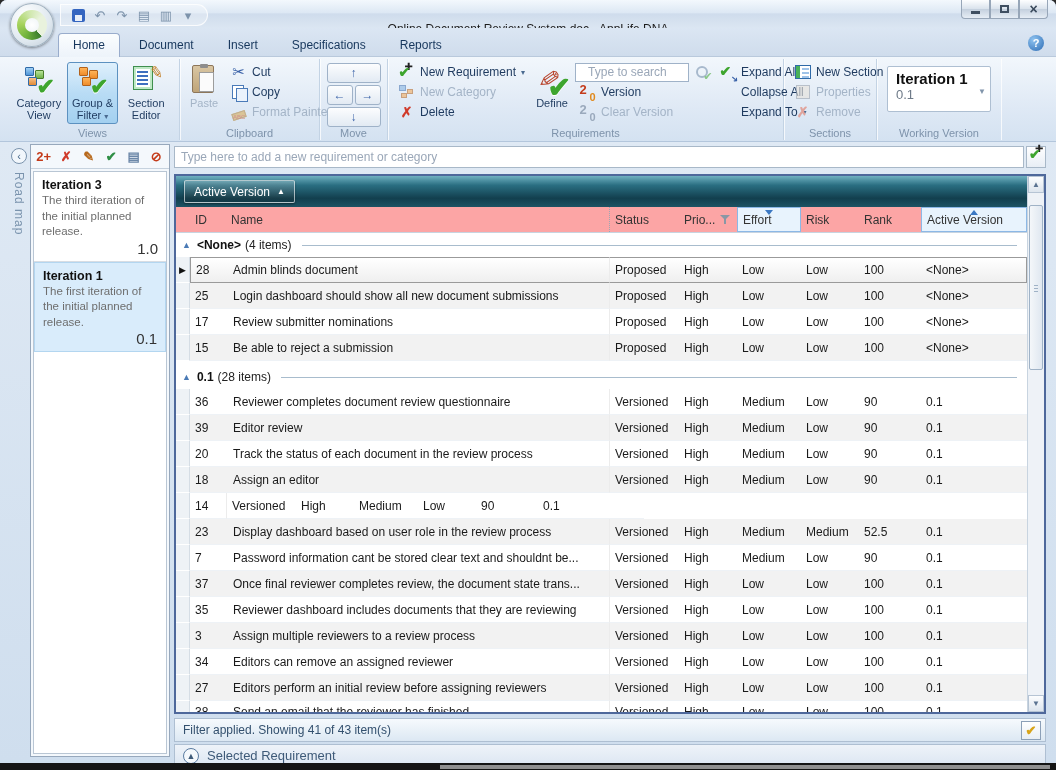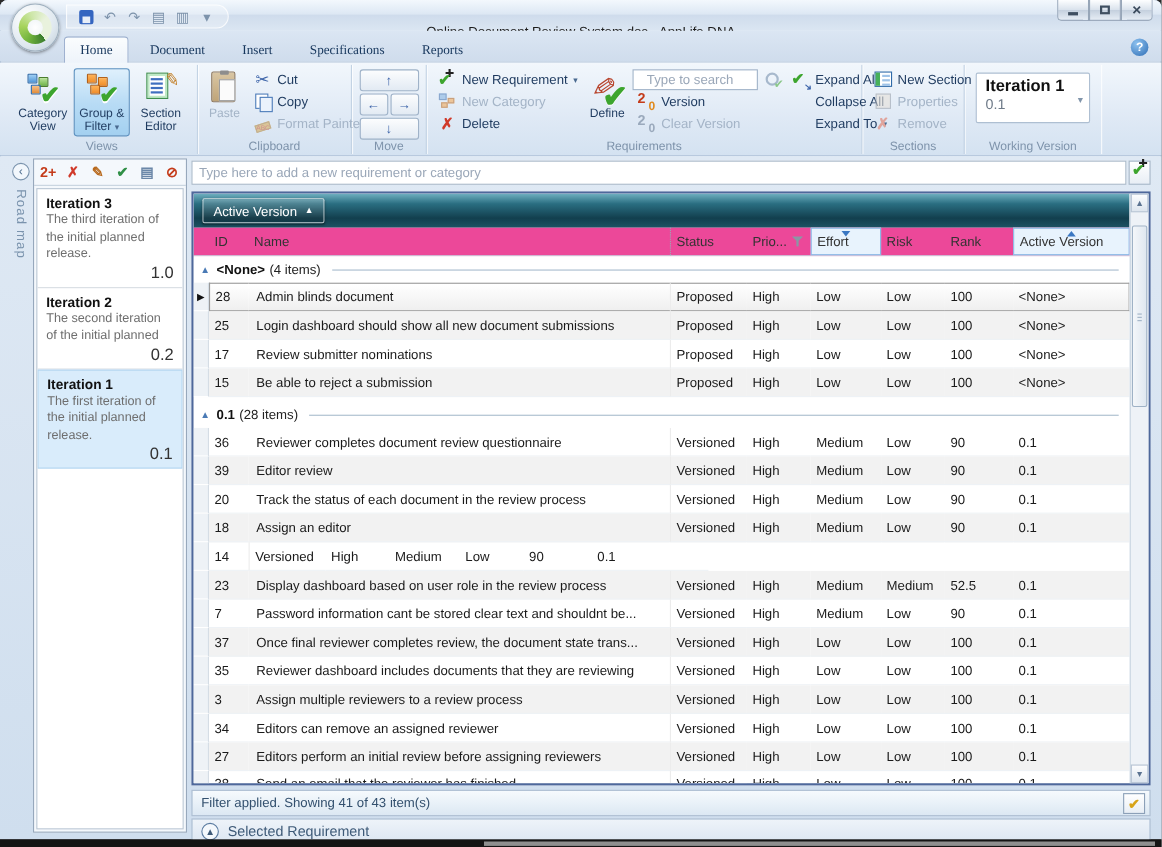--- a/index.html
+++ b/index.html
@@ -47,21 +47,21 @@
     border-radius: 0 11px 11px 0; background:rgba(255,255,255,.25); }
   .qat .qicon { width:18px; height:18px; display:flex; align-items:center; justify-content:center;
     color:#7d93ab; font-size:13px; }
   .i-save { width:13px; height:13px; background:#3465c0; border-radius:2px; position:relative; }
   .i-save::after{ content:""; position:absolute; left:3px; bottom:1px; width:7px; height:6px; background:#e8eef8; }
   
   .tabrow { position:absolute; left:0; top:28px; width:100%; height:29px;
     background: linear-gradient(#dbe6f3, #cfdcec); border-bottom:1px solid #b9c9dc; }
   .tabs { position:absolute; left:58px; top:5px; display:flex; gap:4px; }
   .tab { padding:4px 14px 5px; font-size:12px; color:#16365c; border:1px solid transparent;
-    border-bottom:none; border-radius:4px 4px 0 0;font-family:Liberation Serif, serif; }
+    border-bottom:none; border-radius:4px 4px 0 0; }
   .tab.active { background:linear-gradient(#fbfdfe,#edf3fa); border-color:#99accc; color:#16365c; }
   .helpbtn { position:absolute; right:12px; top:7px; width:16px; height:16px; border-radius:50%;
     background: radial-gradient(circle at 35% 30%, #8fc3f0, #2d6cb4); color:#fff; font-size:11px;
     font-weight:bold; display:flex; align-items:center; justify-content:center; }
   
   .ribbon { position:absolute; left:0; top:57px; width:100%; height:85px;
     background: linear-gradient(#f2f7fc, #dfe9f5 60%, #d4e2f1);
     border-bottom:1px solid #b3c6dc; display:flex; padding:2px 0 0 6px; }
   .rgroup { position:relative; height:81px; padding:3px 6px 16px 6px;
     border-right:1px solid #c3d3e4; box-shadow: 1px 0 0 rgba(255,255,255,.75); }
@@ -196,21 +196,21 @@
     border:2px solid #4e689b; background:#fff; display:flex; }
   .gridmain { flex:1; display:flex; flex-direction:column; overflow:hidden; }
   .groupbar { height:31px; flex:none;
     background:linear-gradient(180deg,#6fb0c0 0%,#2a6e81 30%,#123f4e 72%,#1d5364 100%);
     display:flex; align-items:center; padding-left:8px; }
   .gchip { height:23px; display:flex; align-items:center; gap:7px; padding:0 9px;
     border:1px solid rgba(255,255,255,.6); border-radius:2px; color:#fff; font-size:12px;
     background:linear-gradient(rgba(255,255,255,.22),rgba(0,0,0,.18));
     box-shadow:0 1px 2px rgba(0,0,0,.4); }
   .gchip .sortglyph { font-size:8px; }
-  .hdr { height:26px; flex:none; display:flex; align-items:stretch; background:#ec4899;
+  .hdr { height:26px; flex:none; display:flex; align-items:stretch; background:#fca5a5;
     border-bottom:1px solid #c8d4e0; font-size:12px; color:#333; }
   .hcell { display:flex; align-items:center; padding-left:5px; position:relative; }
   .hcell.hl { background:#e8f3fd; border:1px solid #8cb8e6; }
   .sort-up::before, .sort-down::before { content:""; position:absolute; top:2px; left:50%;
     margin-left:-4px; border-left:4px solid transparent; border-right:4px solid transparent; }
   .sort-up::before { border-bottom:5px solid #3b78c3; }
   .sort-down::before { border-top:5px solid #3b78c3; }
   .dotted-sep { border-left:1px dotted #9aa7b4; }
   .funnel { width:11px; height:11px; position:relative; margin-left:5px; }
   .funnel::before{ content:""; position:absolute; left:0; top:1px; border-left:5px solid transparent;
@@ -525,25 +525,20 @@
           <span class="sbicon" style="color: rgb(47, 143, 70);">✔</span>
           <span class="sbicon" style="color: rgb(107, 135, 168);">▤</span>
           <span class="sbicon" style="color: rgb(196, 59, 26);">⊘</span>
         </div>
       <div class="iterlist">
           <div class="itercard">
     <div class="itname">Iteration 3</div>
     <div class="itdesc">The third iteration of the initial planned release.</div>
     <div class="itver">1.0</div>
   </div>
-          <div class="itercard">
-    <div class="itname">Iteration 2</div>
-    <div class="itdesc">The second iteration of the initial planned</div>
-    <div class="itver">0.2</div>
-  </div>
           <div class="itercard sel">
     <div class="itname">Iteration 1</div>
     <div class="itdesc">The first iteration of the initial planned release.</div>
     <div class="itver">0.1</div>
   </div>
         </div>
     </div>
 
     <div class="main">
 

